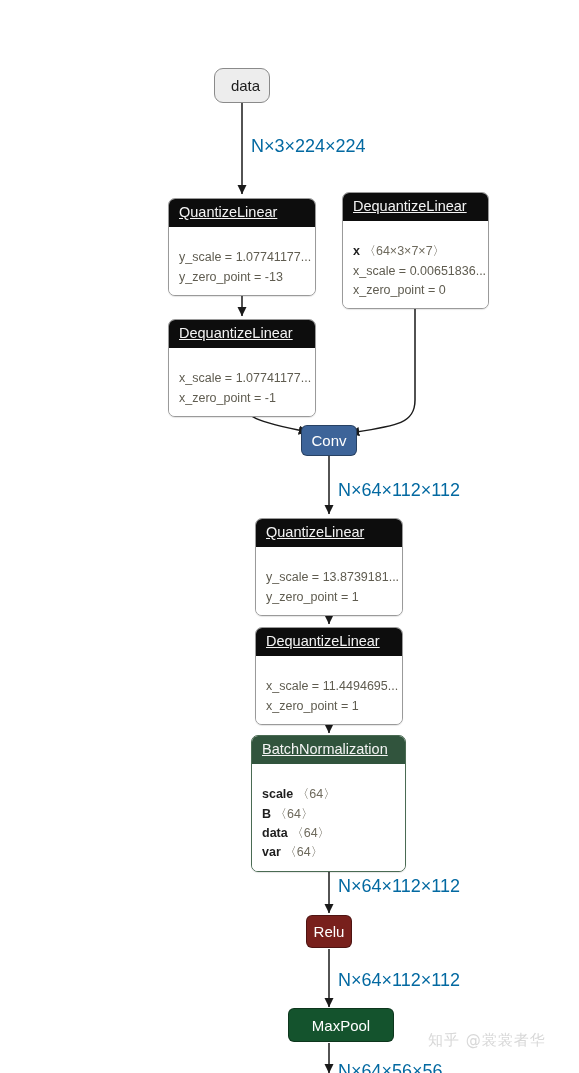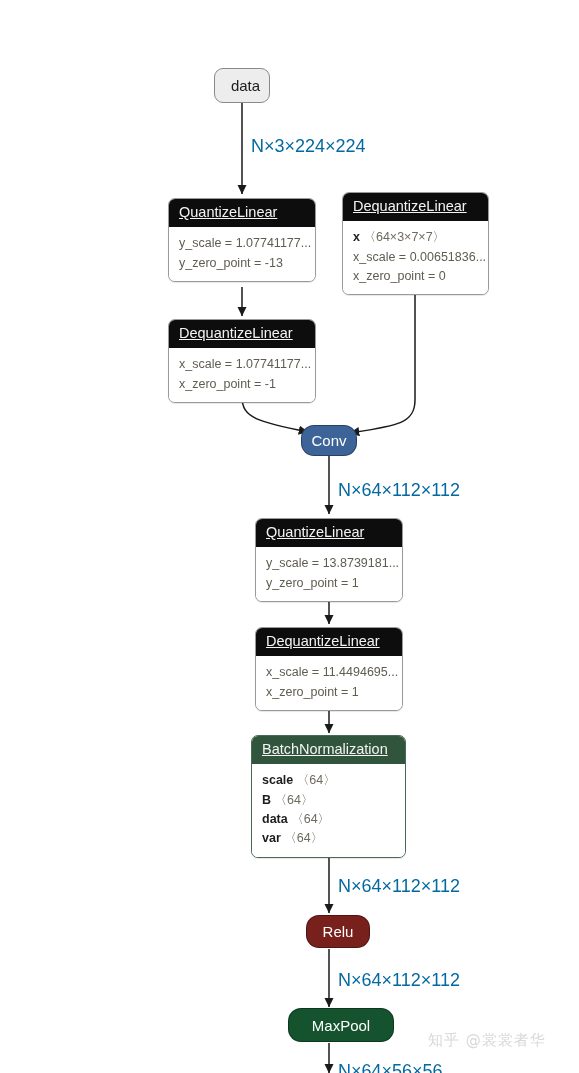--- a/index.html
+++ b/index.html
@@ -27,21 +27,21 @@
   }
 
   
   .node {
     position: absolute;
     box-sizing: border-box;
   }
 
   
   .pill {
-    border-radius: 13px;
+    border-radius: 6px;
     display: flex;
     align-items: center;
     justify-content: center;
     font-size: 15px;
     line-height: 1;
     white-space: nowrap;
   }
   .pill-io {
     background: #ededed;
     border: 1px solid #8a8a8a;
@@ -64,21 +64,21 @@
   }
   .card-head {
     color: #f4f4f4;
     font-size: 14.5px;
     padding: 6px 10px 7px 10px;
     line-height: 1.05;
     white-space: nowrap;
     text-decoration: underline;
   }
   .card-body {
-    padding: 7px 10px 8px 10px;
+    padding: 21px 10px 8px 10px;
     background: #ffffff;
   }
   .attr {
     font-size: 12.5px;
     line-height: 1.55;
     color: #5f5c50;
     white-space: nowrap;
   }
   .attr .k {
     font-weight: bold;
@@ -208,21 +208,21 @@
         <span class="k">data</span>
         <span class="dim">〈64〉</span>
       </div>
       <div class="attr">
         <span class="k">var</span>
         <span class="dim">〈64〉</span>
       </div>
     </div>
   </div>
 
-  <div class="node pill pill-op" style="left:306px; top:915px; width:64px; height:33px; background:#78201c;">
+  <div class="node pill pill-op" style="left:306px; top:915px; width:46px; height:33px; background:#78201c;">
     <span>Relu</span>
   </div>
 
   <div class="node pill pill-op" style="left:288px; top:1008px; width:106px; height:34px; background:#14532d;">
     <span>MaxPool</span>
   </div>
 
   <div class="edge-label" style="left:251px; top:137px;">N×3×224×224</div>
 
   <div class="edge-label" style="left:338px; top:481px;">N×64×112×112</div>

